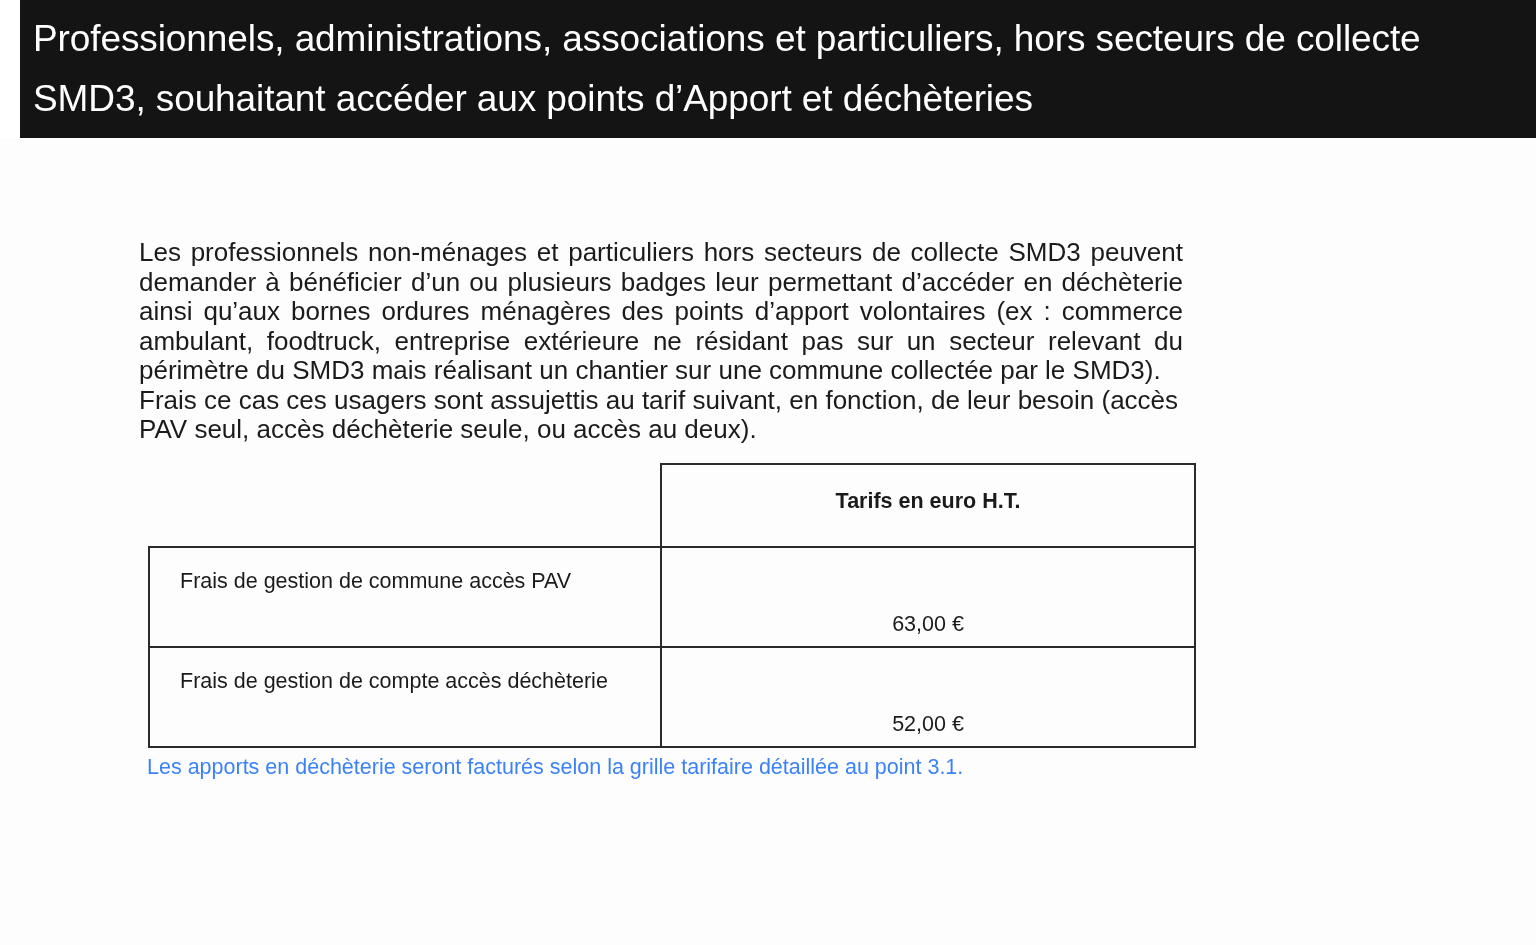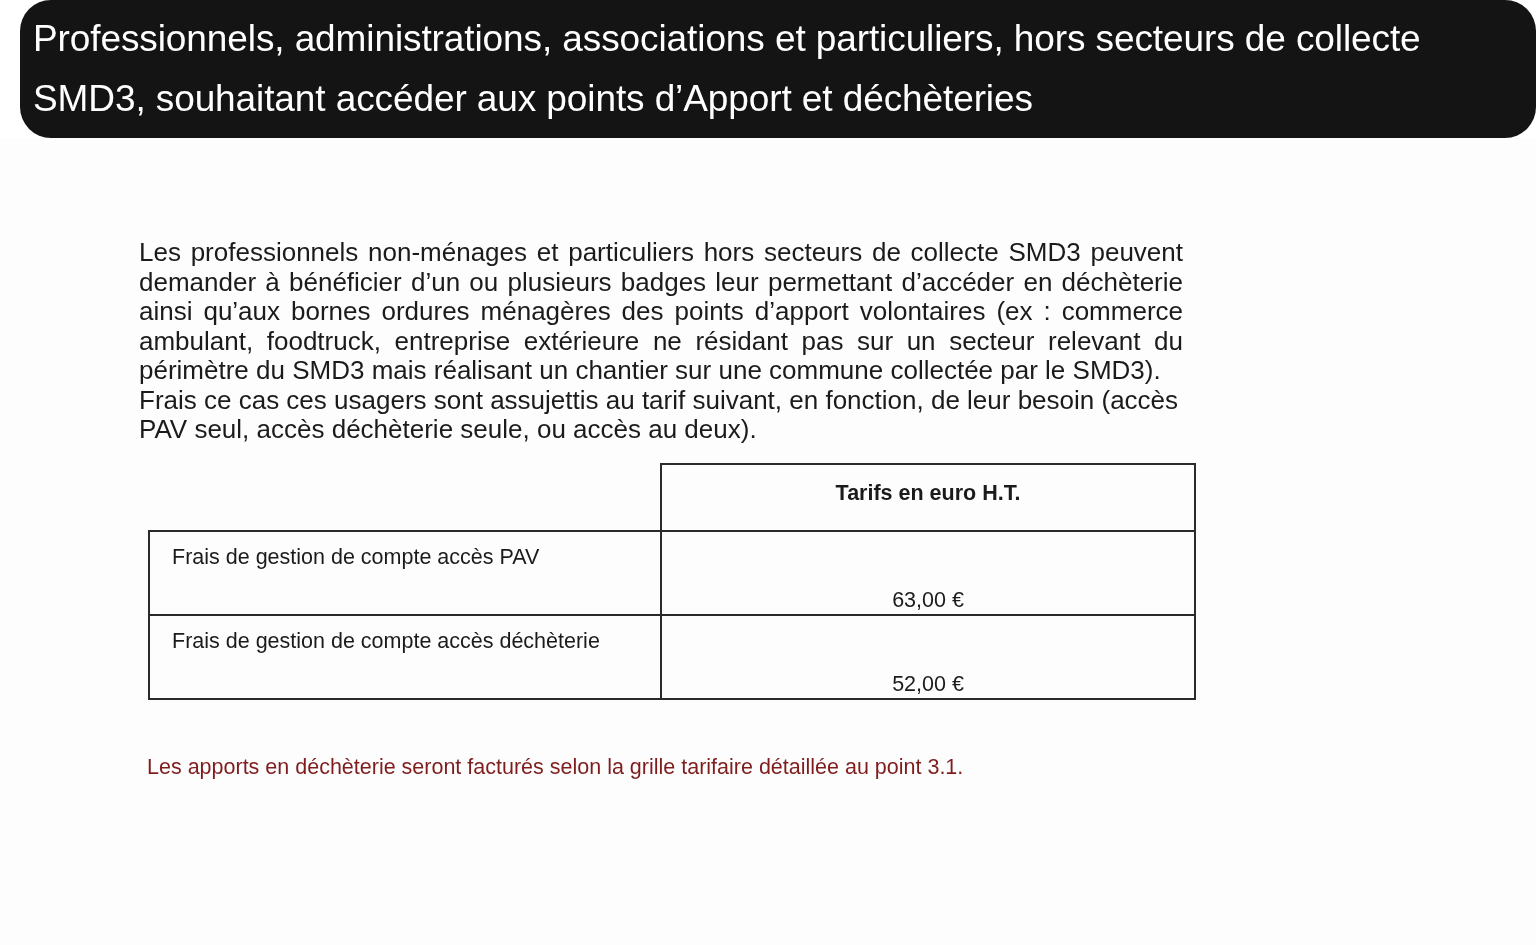--- a/index.html
+++ b/index.html
@@ -19,21 +19,20 @@
   
   .title-banner {
     position: absolute;
     left: 20px;
     top: 0;
     right: 0;
     height: 138px;
     background: #141414;
     box-sizing: border-box;
     padding: 9px 40px 0 13px;
-    border-radius: 31px;
   }
   .title-text {
     color: #ffffff;
     font-family: "Liberation Sans", sans-serif;
     font-size: 37px;
     font-weight: 400;
     line-height: 60px;
     letter-spacing: -0.1px;
     white-space: pre-line;
   }
@@ -77,21 +76,21 @@
     table-layout: fixed;
     font-family: "Liberation Sans", sans-serif;
     color: #1b1b1b;
   }
   .tariff-table col.label-col { width: 512px; }
   .tariff-table col.value-col { width: 534px; }
 
   .tariff-table td {
     border: 2px solid #2a2a2a;
     vertical-align: top;
-    padding: 0;
+    padding: 8px;
   }
   .tariff-table td.blank-corner {
     border: 0;
     background: transparent;
   }
   .cell-pad-label {
     padding: 11px 0 0 22px;
     font-size: 21.5px;
     line-height: 28px;
   }
@@ -113,21 +112,21 @@
   tr.data-row-tall td { height: 68px; }
   tr.data-row-xtall td { height: 75px; }
   tr.data-row-last td { height: 69px; }
 
   .footnote {
     position: absolute;
     left: 147px;
     top: 615px;
     font-size: 21.5px;
     line-height: 28px;
-    color: #7f1d1d;
+    color: #3b82f6;
     font-family: "Liberation Sans", sans-serif;
   }
 </style>
 </head>
 <body>
 
 <div class="title-banner">
   <div class="title-text">Professionnels, administrations, associations et particuliers, hors secteurs de collecte SMD3, souhaitant accéder aux points d’Apport et déchèteries</div>
 </div>
 
@@ -146,21 +145,21 @@
     <tbody>
       <tr class="header-row">
         <td class="blank-corner"></td>
         <td>
           <div class="header-cell-inner">Tarifs en euro H.T.</div>
         </td>
       </tr>
 
       <tr class="data-row-tall">
         <td>
-          <div class="cell-pad-label">Frais de gestion de compte accès PAV</div>
+          <div class="cell-pad-label">Frais de gestion de commune accès PAV</div>
         </td>
         <td>
           <div class="cell-pad-value">63,00 €</div>
         </td>
       </tr>
 
       <tr class="data-row-xtall">
         <td>
           <div class="cell-pad-label">Frais de gestion de compte accès déchèterie</div>
         </td>

